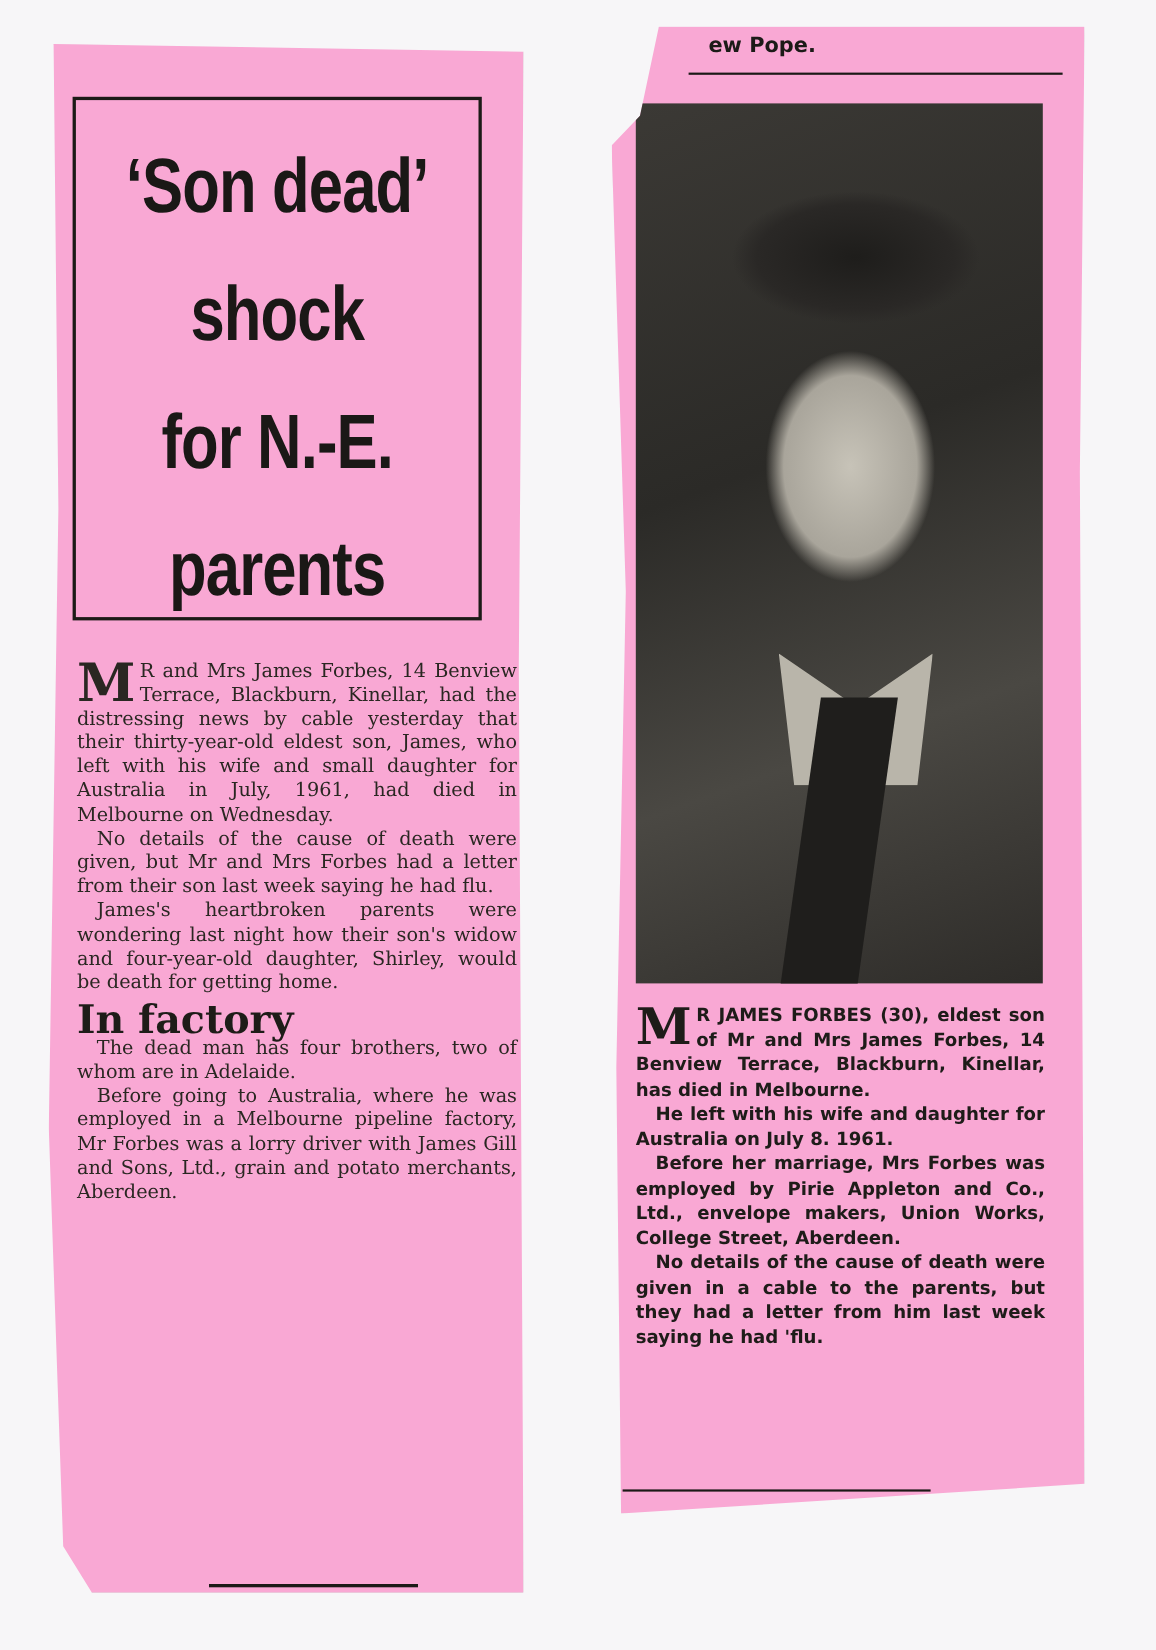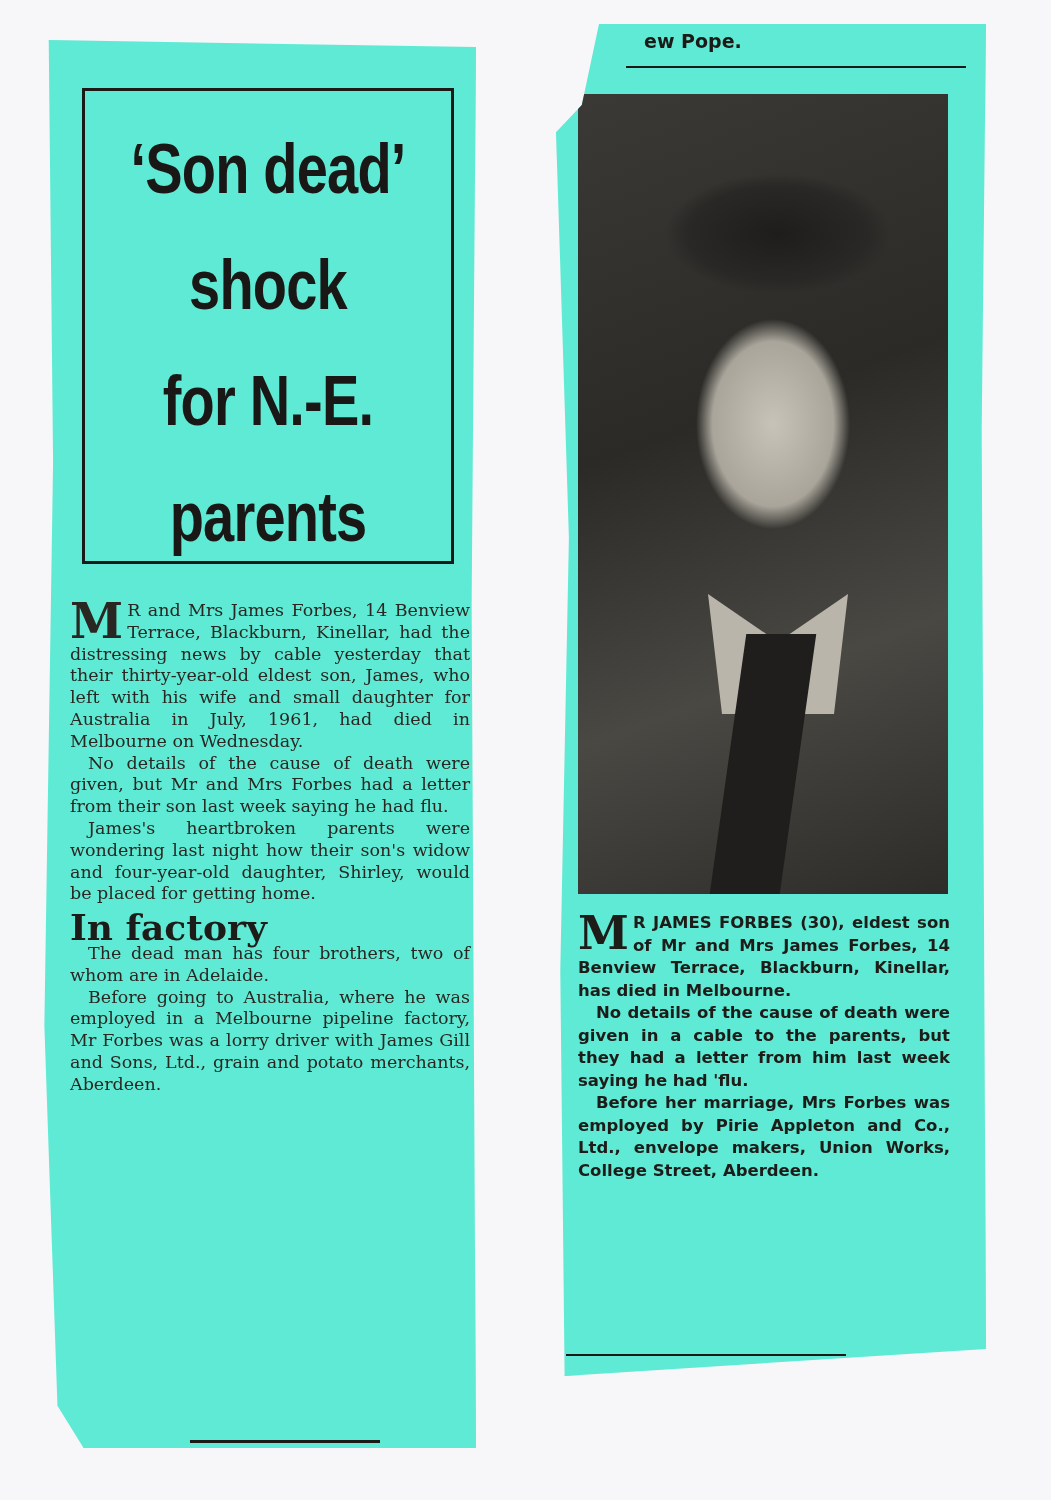--- a/index.html
+++ b/index.html
@@ -1,22 +1,22 @@
 <!DOCTYPE html>
 <html><head>
 <meta charset="utf-8">
 <style>
   html,body{margin:0;padding:0;}
   body{width:1051px;height:1500px;background:#f7f6f8;position:relative;overflow:hidden;font-family:"DejaVu Serif",serif;}
-  .clip{position:absolute;background:#5eead4;box-shadow:2px 3px 6px rgba(0,0,0,0.18);}
+  .clip{position:absolute;background:#f9a8d4;box-shadow:2px 3px 6px rgba(0,0,0,0.18);}
   #clip-left{left:40px;top:40px;width:436px;height:1408px;
     clip-path:polygon(2% 0,100% 0.5%,99% 40%,100% 100%,10% 100%,4% 97%,1% 70%,3% 30%);}
   #clip-right{left:556px;top:24px;width:430px;height:1352px;
     clip-path:polygon(6% 6%,10% 0,100% 0,99% 30%,100% 98%,2% 100%,1% 70%,3% 38%,0 8%);}
-  .headline-box{position:absolute;left:42px;top:48px;width:372px;height:476px;border:3px solid #1c1a17;box-sizing:border-box;}
+  .headline-box{position:absolute;left:26px;top:48px;width:372px;height:476px;border:3px solid #1c1a17;box-sizing:border-box;}
   .headline{position:absolute;left:0;right:0;top:20px;text-align:center;font-family:"Liberation Sans",sans-serif;font-weight:bold;color:#1a1816;font-size:70px;line-height:116px;letter-spacing:-1px;transform:scaleX(0.8);}
   .headline div{white-space:nowrap;}
   .body-left{position:absolute;left:30px;top:560px;width:400px;font-family:"DejaVu Serif",serif;font-size:17.5px;line-height:21.8px;color:#2a2722;text-align:justify;}
   .body-left p{margin:0;text-indent:18px;}
   .body-left p.first{text-indent:0;}
   .drop{float:left;font-size:48px;line-height:38px;font-weight:bold;margin:2px 4px 0 0;font-family:"DejaVu Serif",serif;}
   .sub{font-size:36px;font-weight:bold;margin:12px 0 4px 0;font-family:"DejaVu Serif",serif;color:#1e1c18;}
   .rule{position:absolute;height:3px;background:#1c1a17;}
   .kicker{position:absolute;left:88px;top:6px;font-family:"DejaVu Sans",sans-serif;font-weight:bold;font-size:19px;color:#1c1a17;}
   .photo{position:absolute;left:22px;top:70px;width:370px;height:800px;background:
@@ -38,34 +38,35 @@
     <div class="headline">
       <div>‘Son dead’</div>
       <div>shock</div>
       <div>for N.-E.</div>
       <div>parents</div>
     </div>
   </div>
   <div class="body-left">
     <p class="first"><span class="drop">M</span><span>R and Mrs James Forbes, 14 Benview Terrace, Blackburn, Kinellar, had the distressing news by cable yesterday that their thirty-year-old eldest son, James, who left with his wife and small daughter for Australia in July, 1961, had died in Melbourne on Wednesday.</span></p>
     <p>No details of the cause of death were given, but Mr and Mrs Forbes had a letter from their son last week saying he had flu.</p>
-    <p>James's heartbroken parents were wondering last night how their son's widow and four-year-old daughter, Shirley, would be placed for getting home.</p>
+    <p>James's heartbroken parents were wondering last night how their son's widow and four-year-old daughter, Shirley, would be death for getting home.</p>
     <div class="sub">In factory</div>
     <p>The dead man has four brothers, two of whom are in Adelaide.</p>
     <p>Before going to Australia, where he was employed in a Melbourne pipeline factory, Mr Forbes was a lorry driver with James Gill and Sons, Ltd., grain and potato merchants, Aberdeen.</p>
   </div>
   <div class="rule" style="left:150px;top:1400px;width:190px;"></div>
 </div>
 
 <div class="clip" id="clip-right">
   <div class="kicker">ew Pope.</div>
   <div class="rule" style="left:70px;top:42px;width:340px;height:2px;"></div>
   <div class="photo">
     <div class="collar"></div>
     <div class="tie"></div>
   </div>
   <div class="body-right">
     <p class="first"><span class="drop">M</span><span>R JAMES FORBES (30), eldest son of Mr and Mrs James Forbes, 14 Benview Terrace, Blackburn, Kinellar, has died in Melbourne.</span></p>
+    <p>He left with his wife and daughter for Australia on July 8. 1961.</p>
+    <p>Before her marriage, Mrs Forbes was employed by Pirie Appleton and Co., Ltd., envelope makers, Union Works, College Street, Aberdeen.</p>
     <p>No details of the cause of death were given in a cable to the parents, but they had a letter from him last week saying he had 'flu.</p>
-    <p>Before her marriage, Mrs Forbes was employed by Pirie Appleton and Co., Ltd., envelope makers, Union Works, College Street, Aberdeen.</p>
   </div>
   <div class="rule" style="left:10px;top:1330px;width:280px;height:2px;"></div>
 </div>
 
 </body></html>

